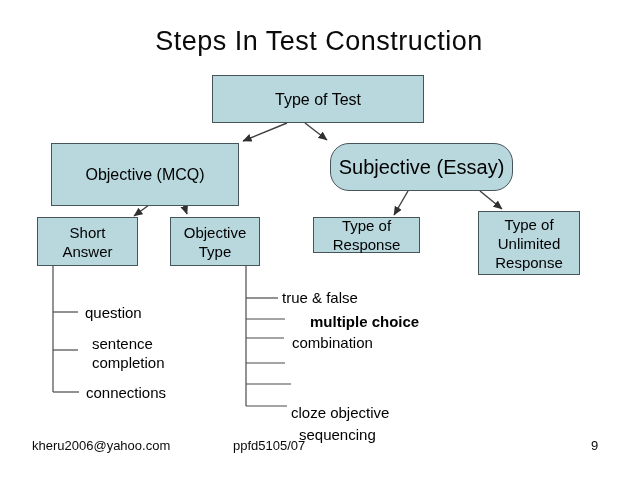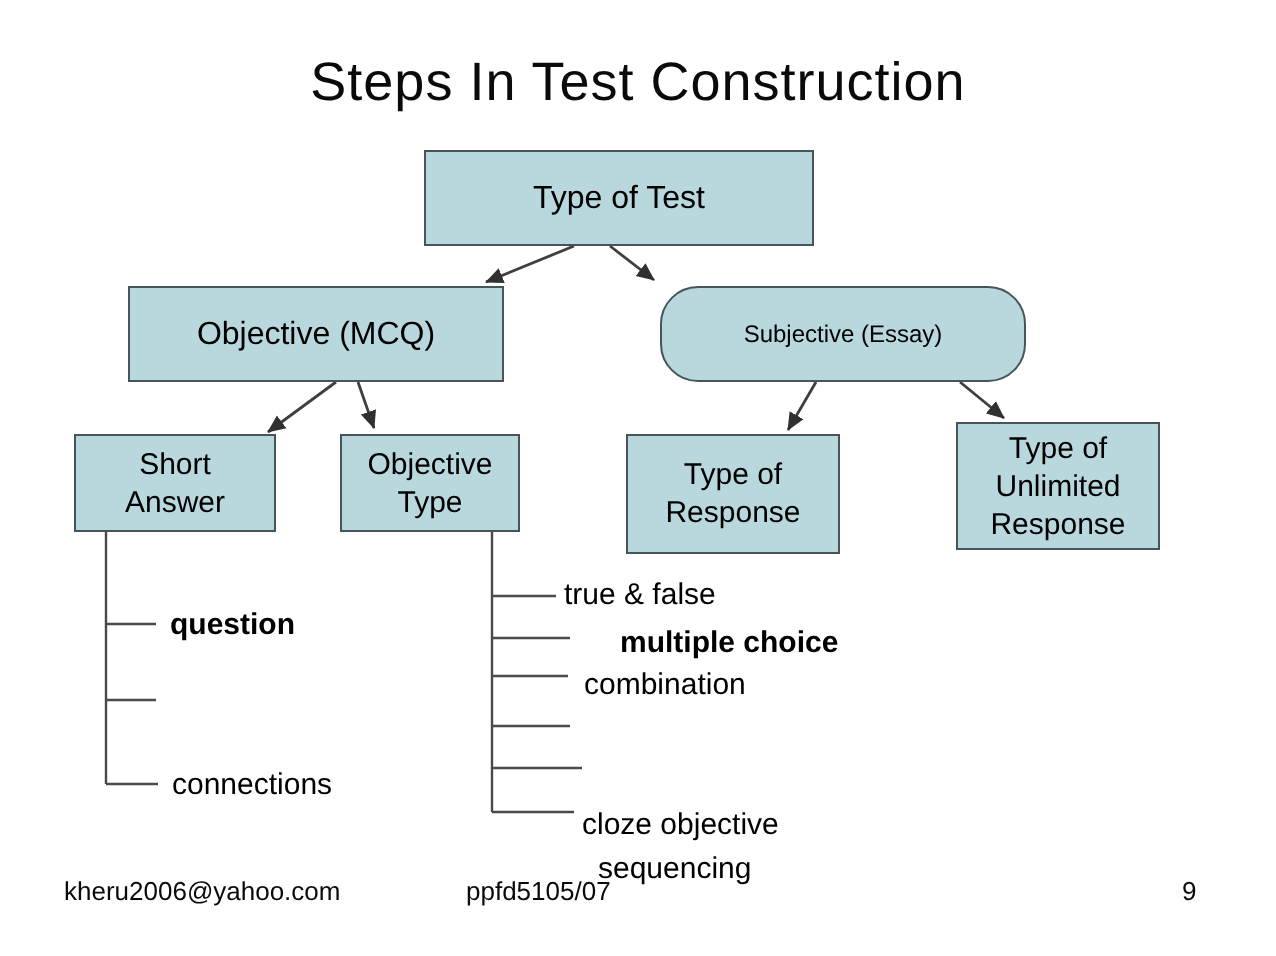--- a/index.html
+++ b/index.html
@@ -13,30 +13,30 @@
     letter-spacing:0.5px;
   }
   svg.layer { position:absolute; left:0; top:0; width:638px; height:478px; }
   .node {
     position:absolute; box-sizing:border-box;
     background:var(--node_fill, #b8d8de);
     border:1px solid var(--node_border, #46555a);
     display:flex; align-items:center; justify-content:center;
     text-align:center; font-size:15px; line-height:19px; color:#000;
   }
-  .n-root    { left:212px; top:75px;  width:195px; height:48px; font-size:16px; }
-  .n-obj     { left:64px;  top:143px; width:188px; height:48px; font-size:16px; }
-  .n-subj    { left:330px; top:143px; width:183px; height:48px; font-size:12px;border-radius:19px; }
+  .n-root    { left:212px; top:75px;  width:212px; height:48px; font-size:16px; }
+  .n-obj     { left:51px;  top:143px; width:188px; height:63px; font-size:16px; }
+  .n-subj    { left:330px; top:143px; width:183px; height:48px; font-size:20px;border-radius:19px; }
   .n-short   { left:37px;  top:217px; width:101px; height:49px; padding:0 5px; }
   .n-objtype { left:170px; top:217px; width:90px;  height:49px; }
-  .n-resp    { left:313px; top:217px; width:107px; height:60px; padding:0 6px; }
+  .n-resp    { left:313px; top:217px; width:107px; height:36px; padding:0 6px; }
   .n-unl     { left:478px; top:211px; width:102px; height:64px; padding:0 6px; }
   .leaf { position:absolute; font-size:15px; line-height:19px; color:#000; white-space:nowrap; }
   .leaf.wrap { white-space:normal; }
-  #lf-q  { left:85px;  top:303px;font-weight:bold; }
+  #lf-q  { left:85px;  top:303px; }
   #lf-s  { left:92px;  top:334px; width:95px; }
   #lf-c  { left:86px;  top:383px; }
   #lf-t1 { left:282px; top:288px; }
   #lf-t2 { left:310px; top:312px;font-weight:bold; }
   #lf-t3 { left:292px; top:333px; }
   #lf-t4 { left:292px; top:359px; }
   #lf-t5 { left:299px; top:381px;margin-top:44px; }
   #lf-t6 { left:291px; top:403px; }
   .footer-text { position:absolute; top:438px; font-size:13px; color:#0a0a0a; }
   #f-email { left:32px;text-align:right; }
@@ -81,20 +81,21 @@
 
   <div class="node n-root">Type of Test</div>
   <div class="node n-obj">Objective (MCQ)</div>
   <div class="node n-subj">Subjective (Essay)</div>
   <div class="node n-short">Short Answer</div>
   <div class="node n-objtype">Objective Type</div>
   <div class="node n-resp">Type of Response</div>
   <div class="node n-unl">Type of Unlimited Response</div>
 
   <div class="leaf" id="lf-q">question</div>
+  <div class="leaf wrap" id="lf-s">sentence completion</div>
   <div class="leaf" id="lf-c">connections</div>
 
   <div class="leaf" id="lf-t1">true &amp; false</div>
   <div class="leaf" id="lf-t2">multiple choice</div>
   <div class="leaf" id="lf-t3">combination</div>
   <div class="leaf" id="lf-t5">sequencing</div>
   <div class="leaf" id="lf-t6">cloze objective</div>
 
   <span class="footer-text" id="f-email">kheru2006@yahoo.com</span>
   <span class="footer-text" id="f-code">ppfd5105/07</span>

